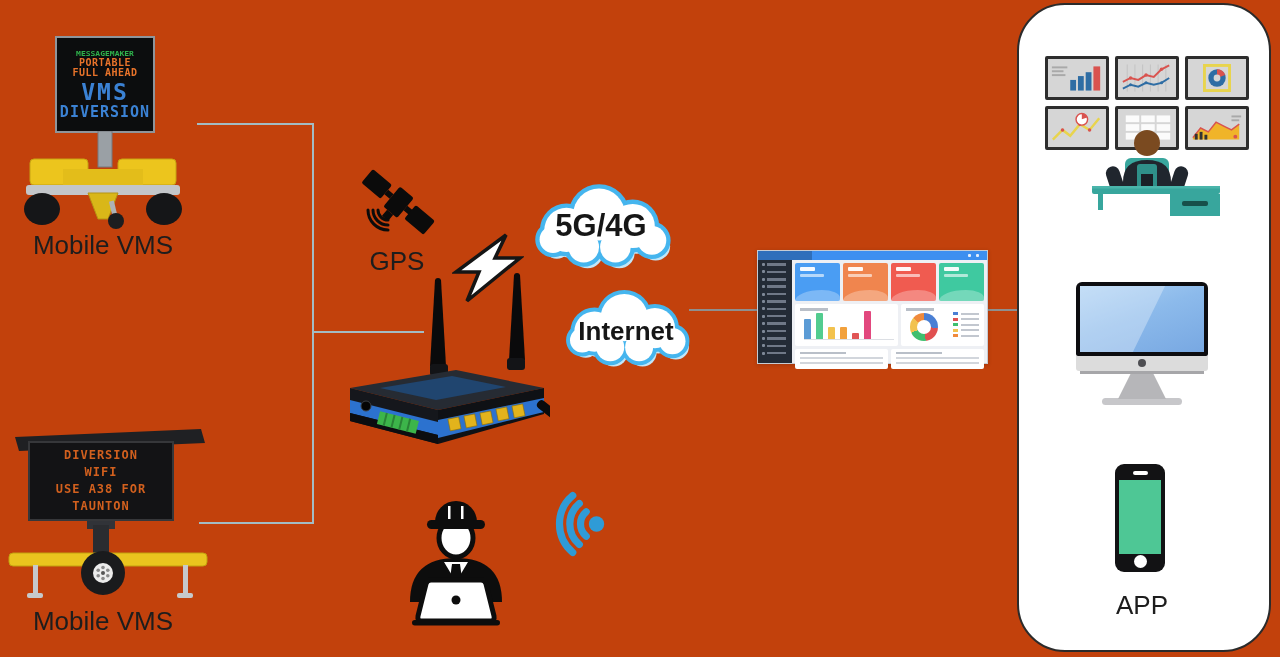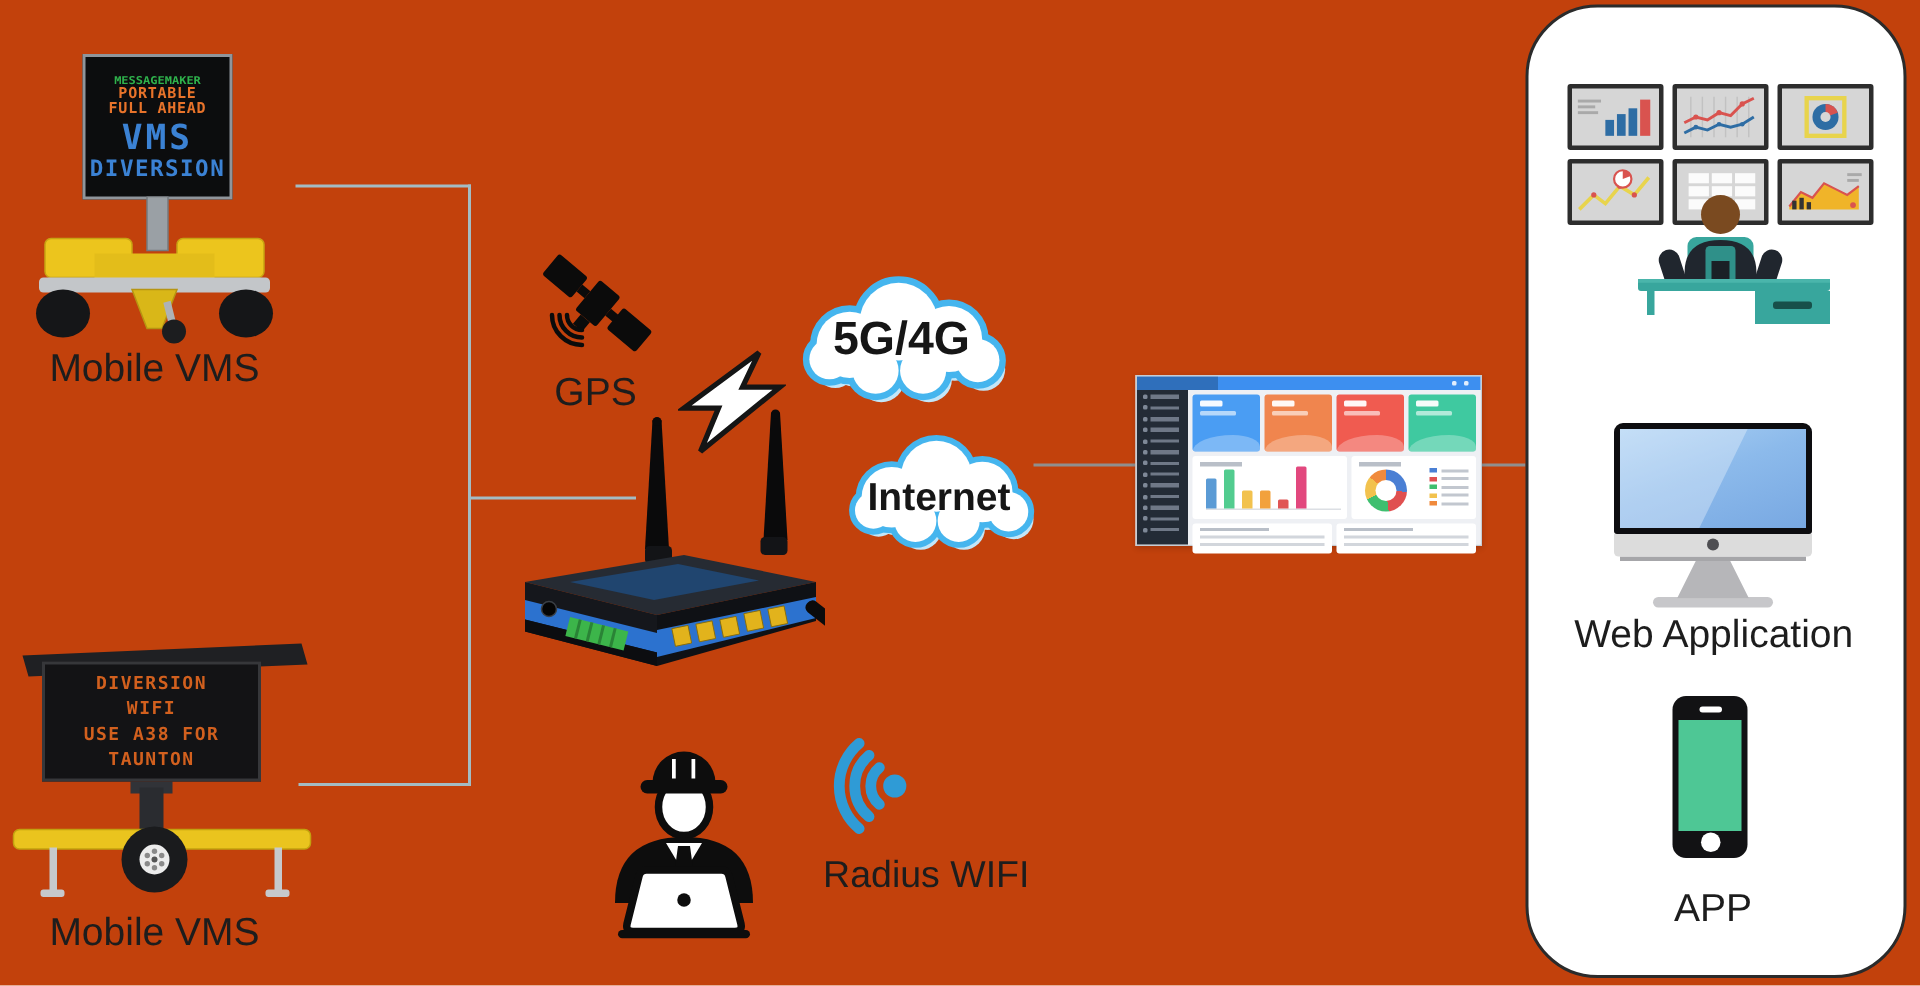--- a/index.html
+++ b/index.html
@@ -426,21 +426,20 @@
   </svg>
 
   <svg class="abs" style="left:542px;top:488px;" width="72" height="72" viewBox="0 0 70 70">
     <circle cx="53" cy="35" r="7.5" fill="#2f9bd6"></circle>
     <g fill="none" stroke="#2f9bd6" stroke-width="7" stroke-linecap="round">
       <path d="M43,23.1 A15.5,15.5 0 0 0 43,46.9"></path>
       <path d="M36.3,15.1 A26,26 0 0 0 36.3,54.9"></path>
       <path d="M29.9,7.4 A36,36 0 0 0 29.9,62.6"></path>
     </g>
   </svg>
-  <div class="lbl" style="left:540px;top:569px;width:155px;font-size:25px;">Radius WIFI</div>
 
   <div class="rpanel"></div>
 
   <div class="mons">
     <div class="mon">
       <svg viewBox="0 0 58 36">
           <rect x="3" y="6" width="16" height="2" fill="#a9a9a9"></rect>
           <rect x="3" y="10" width="12" height="2" fill="#a9a9a9"></rect>
           <rect x="3" y="14" width="14" height="2" fill="#a9a9a9"></rect>
           <rect x="22" y="20" width="6" height="11" fill="#2e6da4"></rect>
@@ -541,21 +540,20 @@
 
   <div class="imac">
     <div class="imac-screen">
         <div class="imac-glass"></div>
       </div>
     <div class="imac-chin"></div>
     <div class="imac-sep"></div>
     <div class="imac-stand"></div>
     <div class="imac-base"></div>
   </div>
-  <div class="lbl" style="left:1035px;top:408px;width:215px;">Web Application</div>
 
   <div class="phone">
     <div class="phone-speaker"></div>
     <div class="phone-screen"></div>
     <div class="phone-home"></div>
   </div>
   <div class="lbl" style="left:1092px;top:591px;width:100px;">APP</div>
 
 </div>
 

